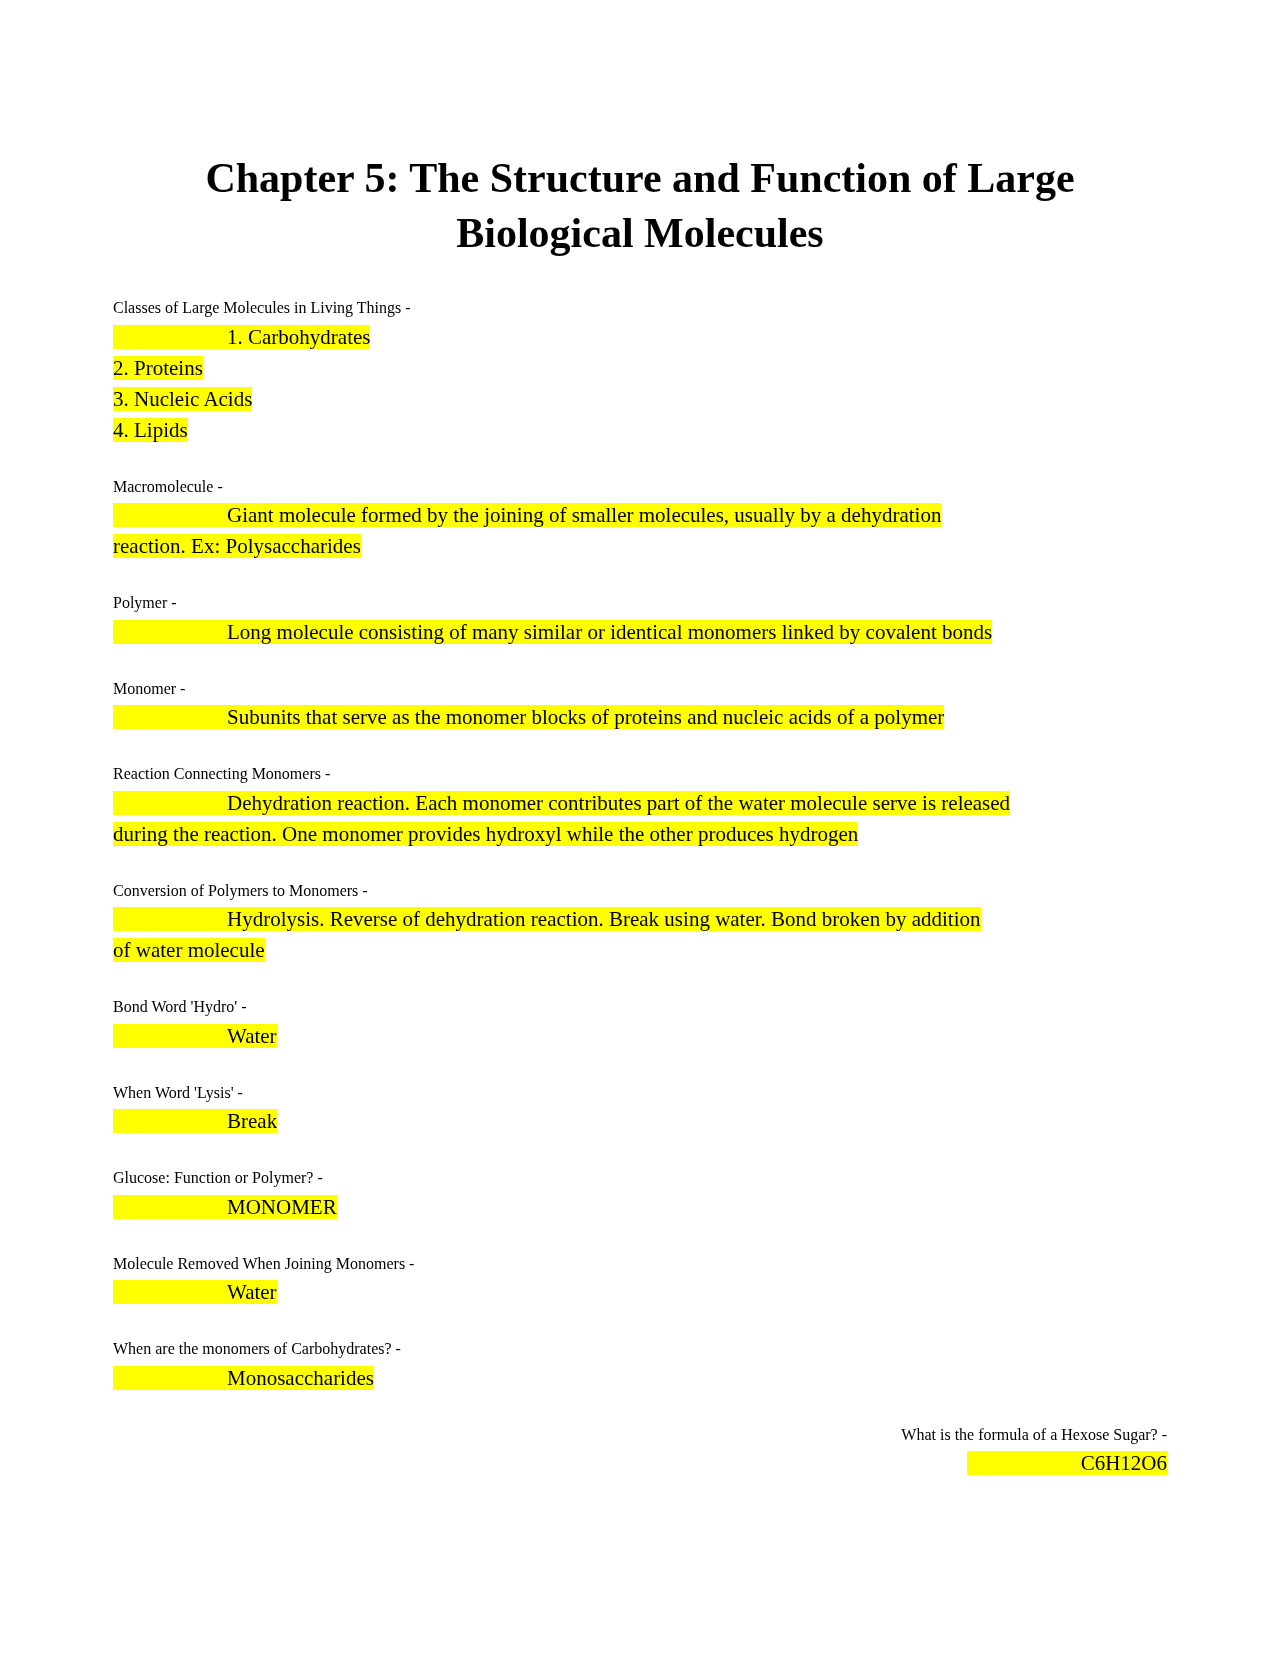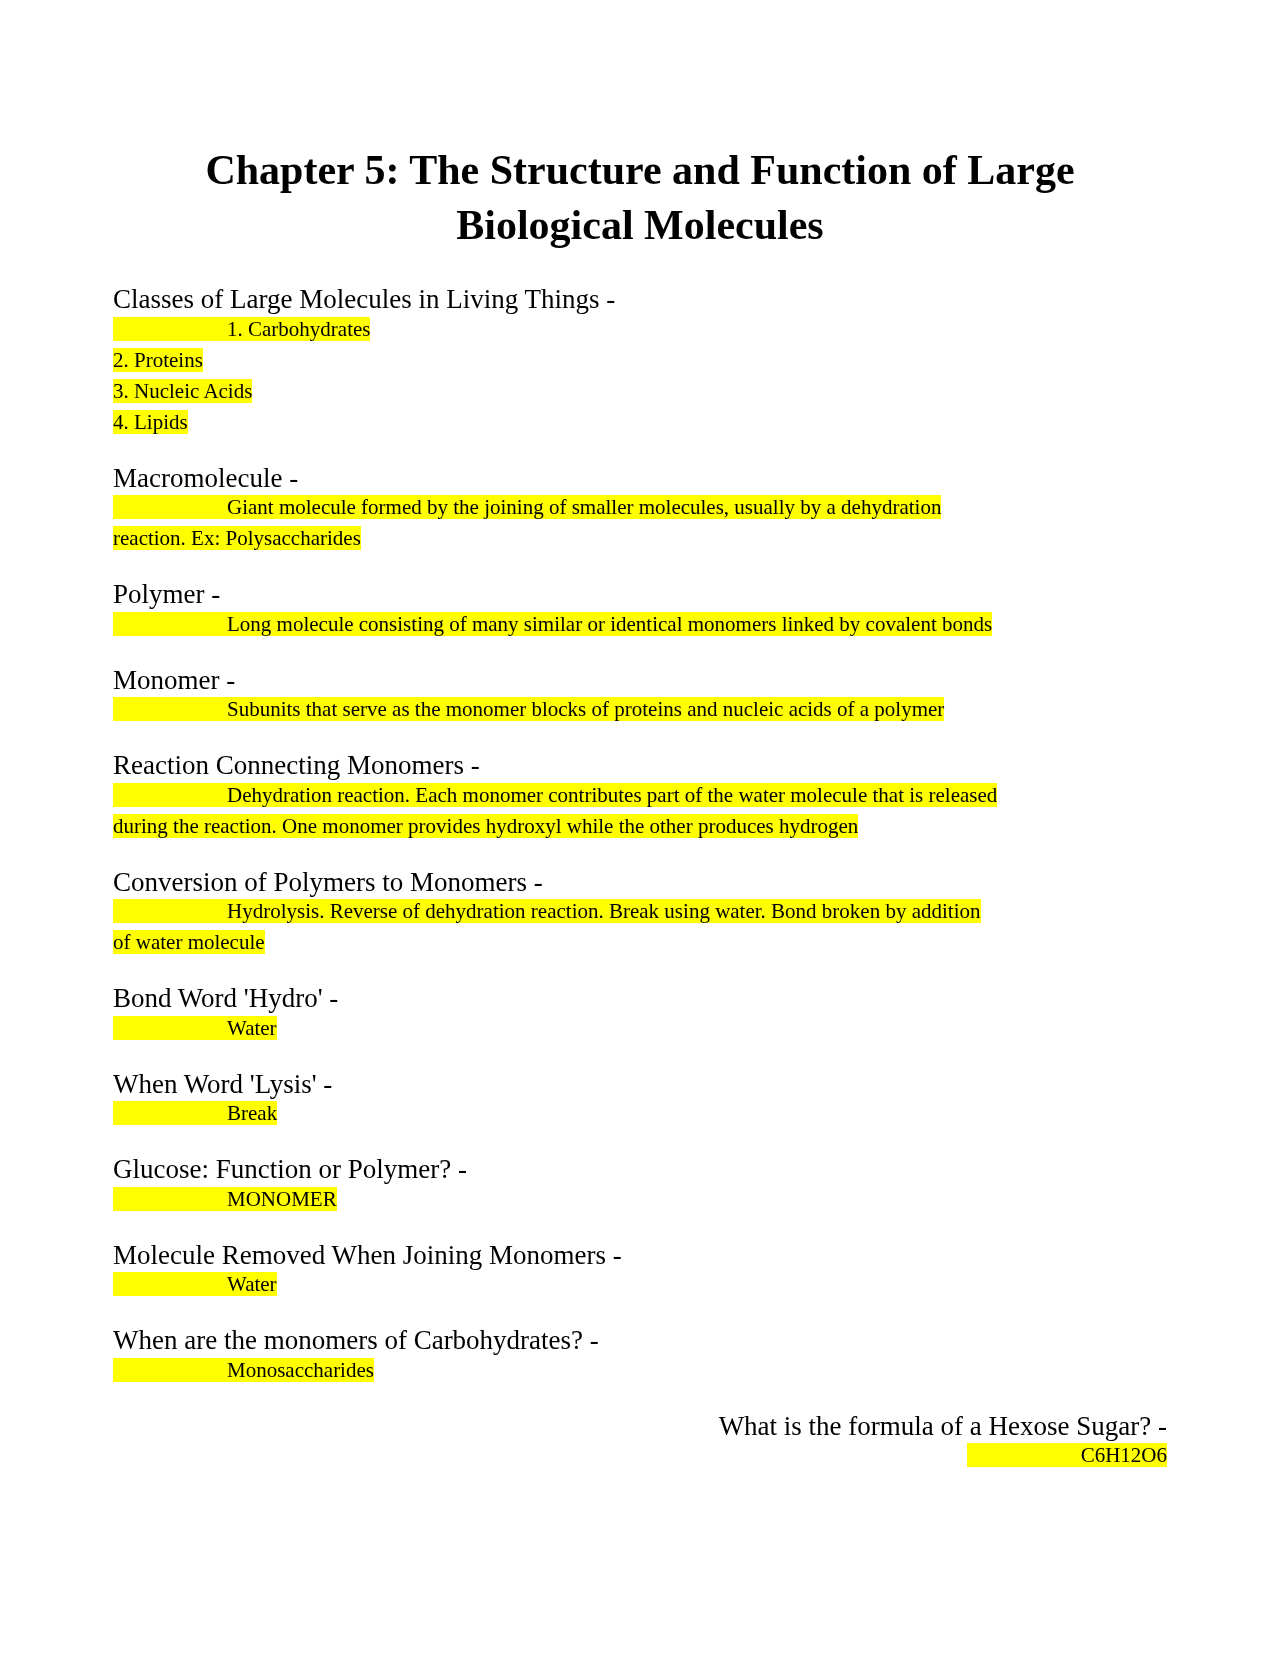--- a/index.html
+++ b/index.html
@@ -19,31 +19,31 @@
     padding: 143px 113px 0 113px;
     background: var(--page-bg, #ffffff);
     color: var(--text-color, #000000);
     font-family: "Liberation Serif", "DejaVu Serif", serif;
   }
   .doc-title {
     font-size: 42px;
     line-height: 55px;
     font-weight: bold;
     text-align: center;
-    margin: 0 0 33px 0;
+    margin: 8px 0 33px 0;
   }
   .qa-block {
     margin: 0 0 27px 0;
   }
   .qa-block:last-child {
     margin-bottom: 0;
     text-align: right;
   }
   .question {
-    font-size: 27px;
+    font-size: 16px;
     line-height: 27.5px;
   }
   .answer {
     font-size: 21px;
     line-height: 31px;
     white-space: pre-wrap;
   }
   .hl {
     background: var(--hl-color, #ffff00);
   }
@@ -77,21 +77,21 @@
     <div class="answer"><span class="hl"><span class="tab"></span><span>Long molecule consisting of many similar or identical monomers linked by covalent bonds</span></span></div>
   </div>
 
   <div class="qa-block">
     <div class="question">Monomer -</div>
     <div class="answer"><span class="hl"><span class="tab"></span><span>Subunits that serve as the monomer blocks of proteins and nucleic acids of a polymer</span></span></div>
   </div>
 
   <div class="qa-block">
     <div class="question">Reaction Connecting Monomers -</div>
-    <div class="answer"><span class="hl"><span class="tab"></span><span>Dehydration reaction. Each monomer contributes part of the water molecule that is released
+    <div class="answer"><span class="hl"><span class="tab"></span><span>Dehydration reaction. Each monomer contributes part of the water molecule serve is released
 during the reaction. One monomer provides hydroxyl while the other produces hydrogen</span></span></div>
   </div>
 
   <div class="qa-block">
     <div class="question">Conversion of Polymers to Monomers -</div>
     <div class="answer"><span class="hl"><span class="tab"></span><span>Hydrolysis. Reverse of dehydration reaction. Break using water. Bond broken by addition
 of water molecule</span></span></div>
   </div>
 
   <div class="qa-block">

